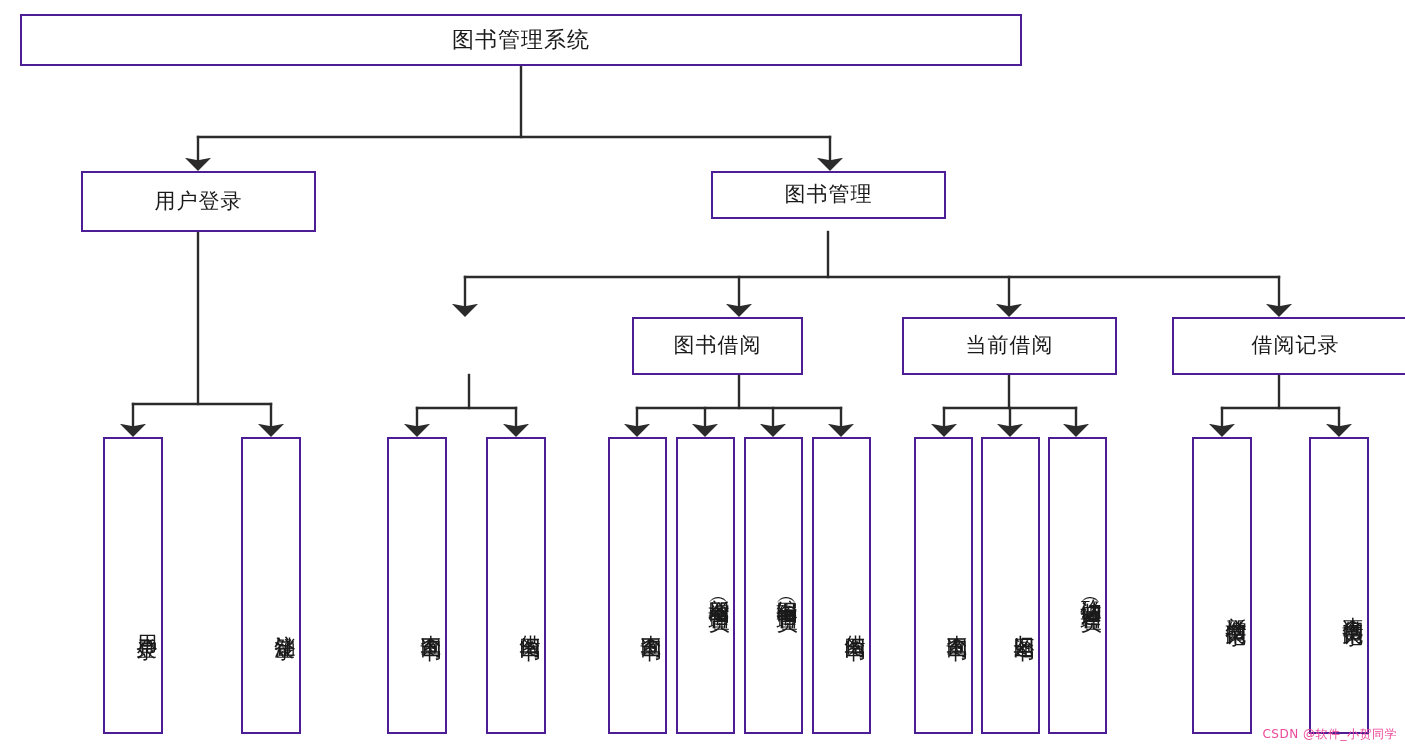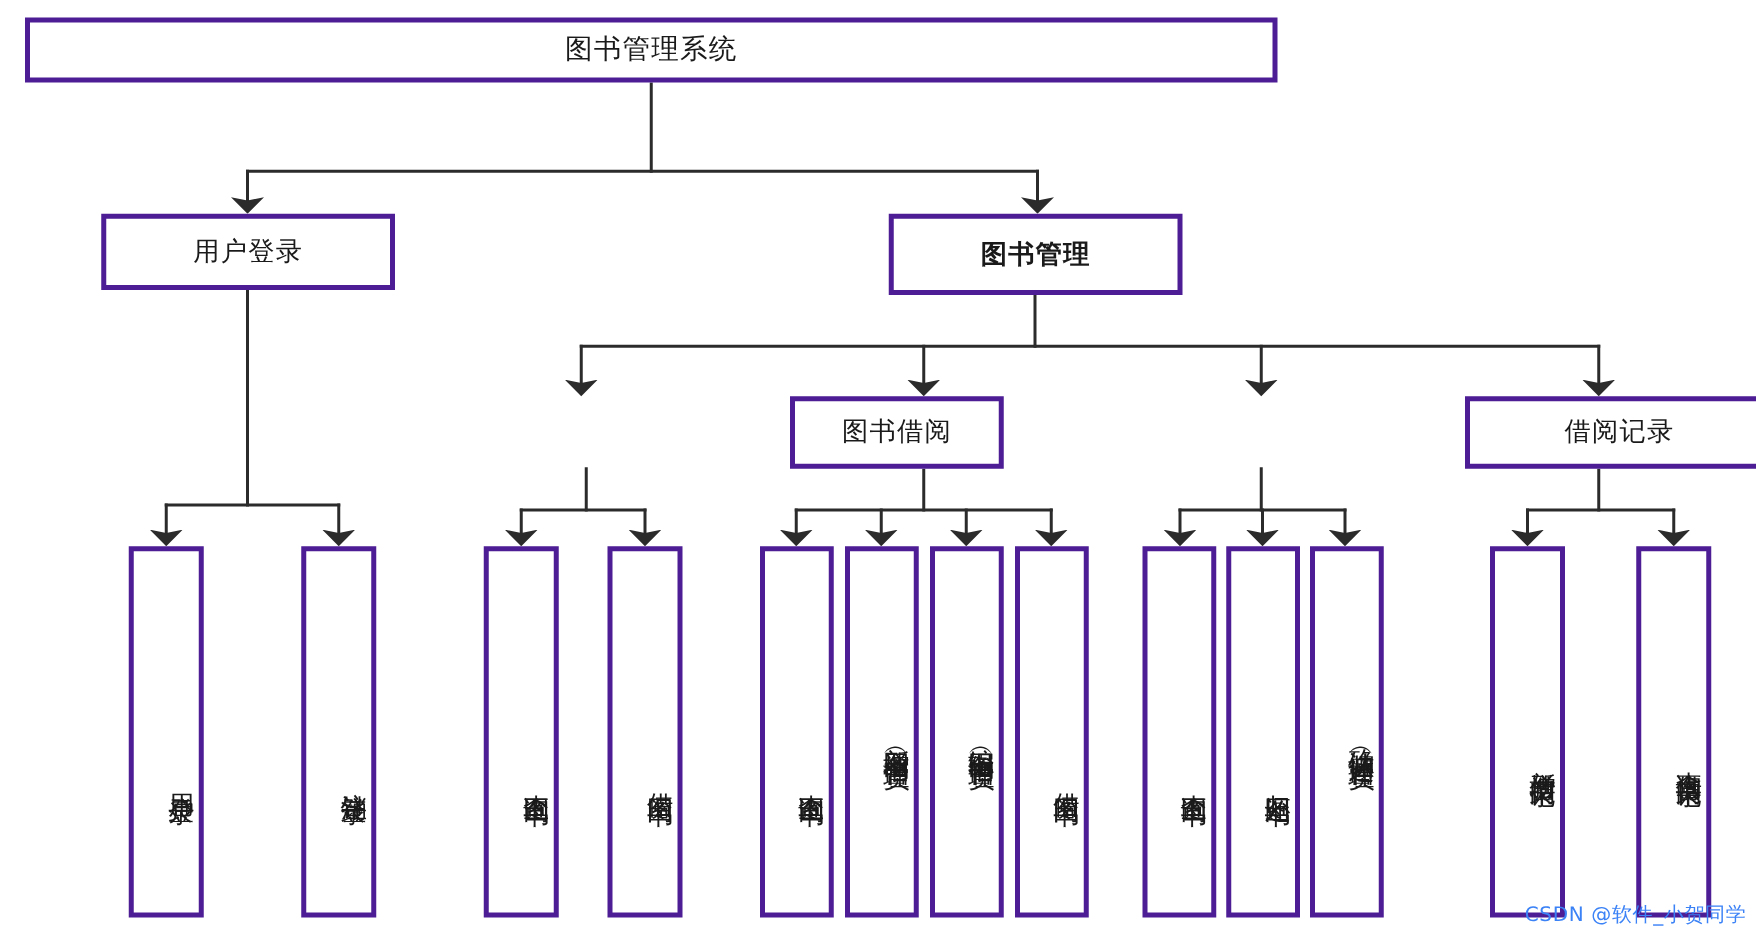--- a/index.html
+++ b/index.html
@@ -8,21 +8,21 @@
     font-family:"DejaVu Sans","Liberation Sans",sans-serif;
     width:1405px;height:747px;overflow:hidden;position:relative;
   }
   #diagram{position:absolute;left:0;top:0;width:1405px;height:747px;}
 
   
   .node{
     position:absolute;
     box-sizing:border-box;
     background:#ffffff;
-    border:4px solid #4c1d95;
+    border:2px solid #4c1d95;
     display:flex;
     align-items:center;
     justify-content:center;
     color:#1a1a1a;
     z-index:3;
   }
   .node.horiz{
     font-size:21px;
     letter-spacing:1px;
     line-height:1.2;
@@ -42,22 +42,22 @@
   }
   .node.vert.tall{padding-top:10px;}
 
   
   svg#wires{position:absolute;left:0;top:0;width:1405px;height:747px;z-index:1;}
 
   
   #watermark{
     position:absolute;
     right:8px;bottom:4px;
-    font-size:16px;
-    color:#3b82f6;
+    font-size:12px;
+    color:#ec4899;
     letter-spacing:0.5px;
     z-index:9;
     white-space:nowrap;
     pointer-events:none;
   }
 </style>
 </head>
 <body>
 
 <div id="diagram">
@@ -108,23 +108,24 @@
       <path d="M1279,375 L1279,408"></path>
       <path d="M1222,408 L1339,408"></path>
       <path d="M1222,408 L1222,429" marker-end="url(#arrow)"></path>
       <path d="M1339,408 L1339,429" marker-end="url(#arrow)"></path>
     </g>
   </svg>
 
   <div class="node horiz root" style="left:20px;top:14px;width:1002px;height:52px;">图书管理系统</div>
 
   <div class="node horiz" style="left:81px;top:171px;width:235px;height:61px;">用户登录</div>
-  <div class="node horiz" style="left:711px;top:171px;width:235px;height:65px;font-weight:bold;">图书管理</div>
+  <div class="node horiz" style="left:711px;top:171px;width:235px;height:48px;">图书管理</div>
 
   <div class="node horiz" style="left:632px;top:317px;width:171px;height:58px;">图书借阅</div>
+  <div class="node horiz" style="left:902px;top:317px;width:215px;height:58px;">当前借阅</div>
   <div class="node horiz" style="left:1172px;top:317px;width:247px;height:58px;">借阅记录</div>
 
   <div class="node vert" style="left:103px;top:437px;width:60px;height:297px;padding-top:72px;">用户登录</div>
   <div class="node vert" style="left:241px;top:437px;width:60px;height:297px;padding-top:72px;">注销登录</div>
 
   <div class="node vert" style="left:387px;top:437px;width:60px;height:297px;padding-top:72px;">查询图书</div>
   <div class="node vert" style="left:486px;top:437px;width:60px;height:297px;padding-top:72px;">借阅图书</div>
 
   <div class="node vert" style="left:608px;top:437px;width:59px;height:297px;padding-top:72px;">查询图书</div>
   <div class="node vert tall" style="left:676px;top:437px;width:59px;height:297px;">新增图书（管理员）</div>

